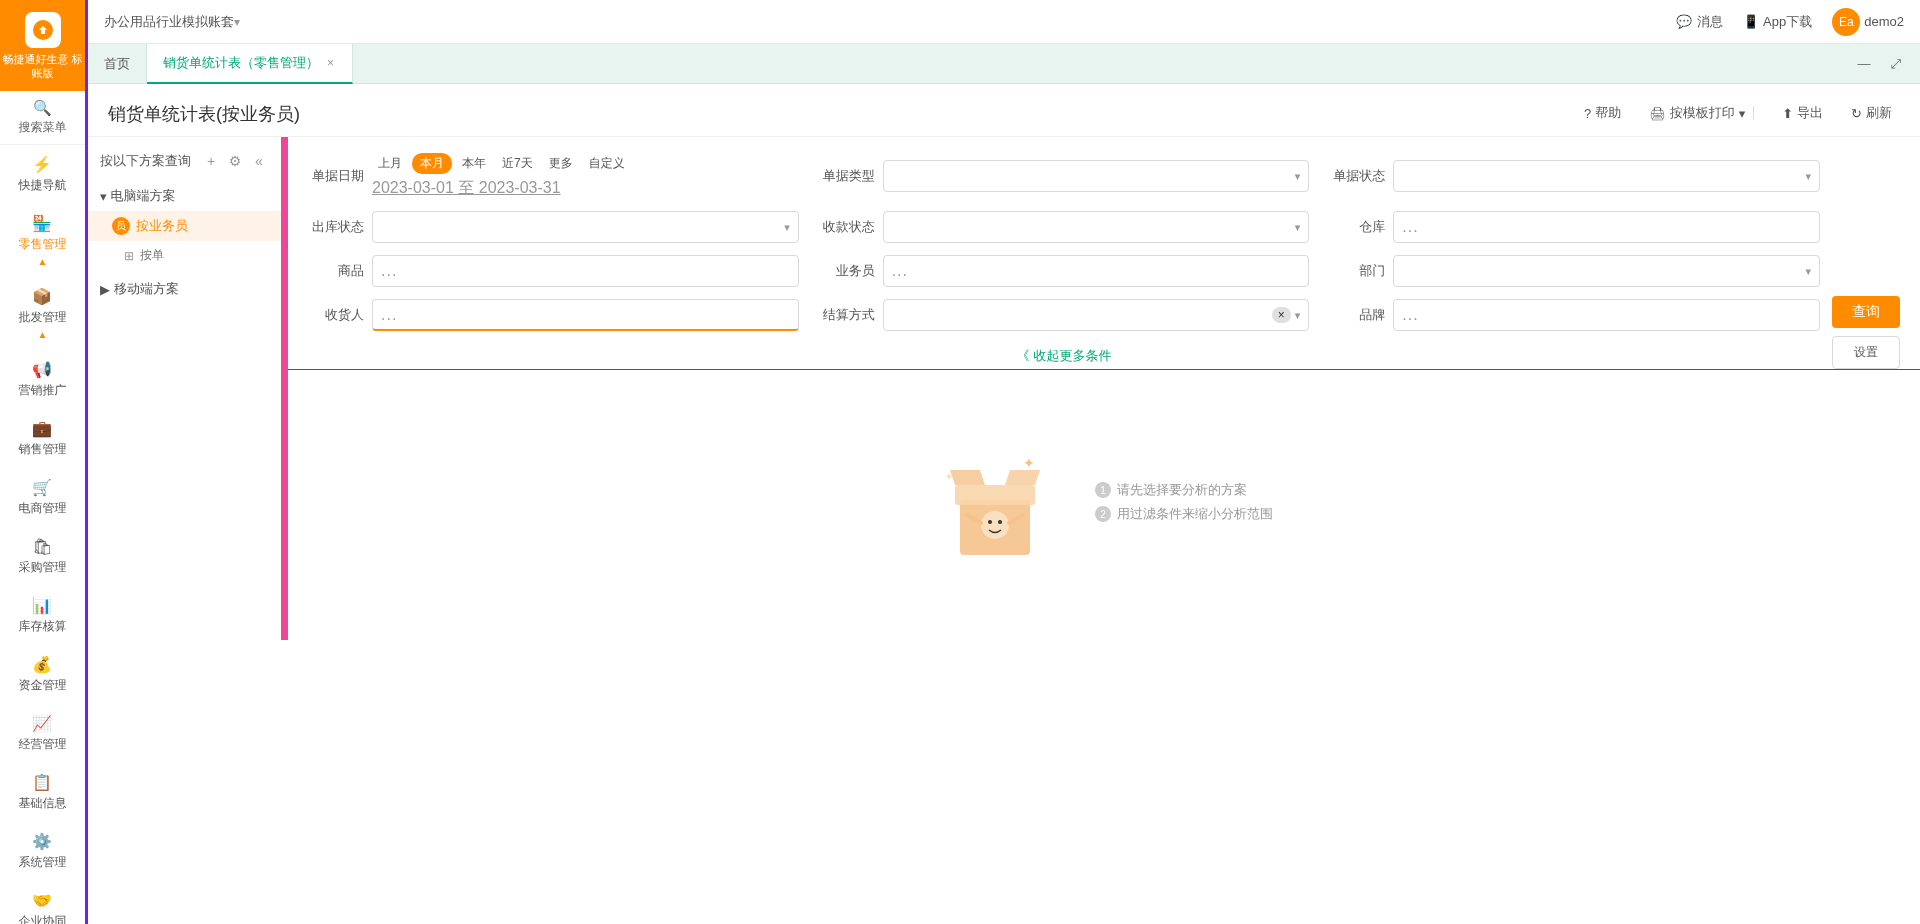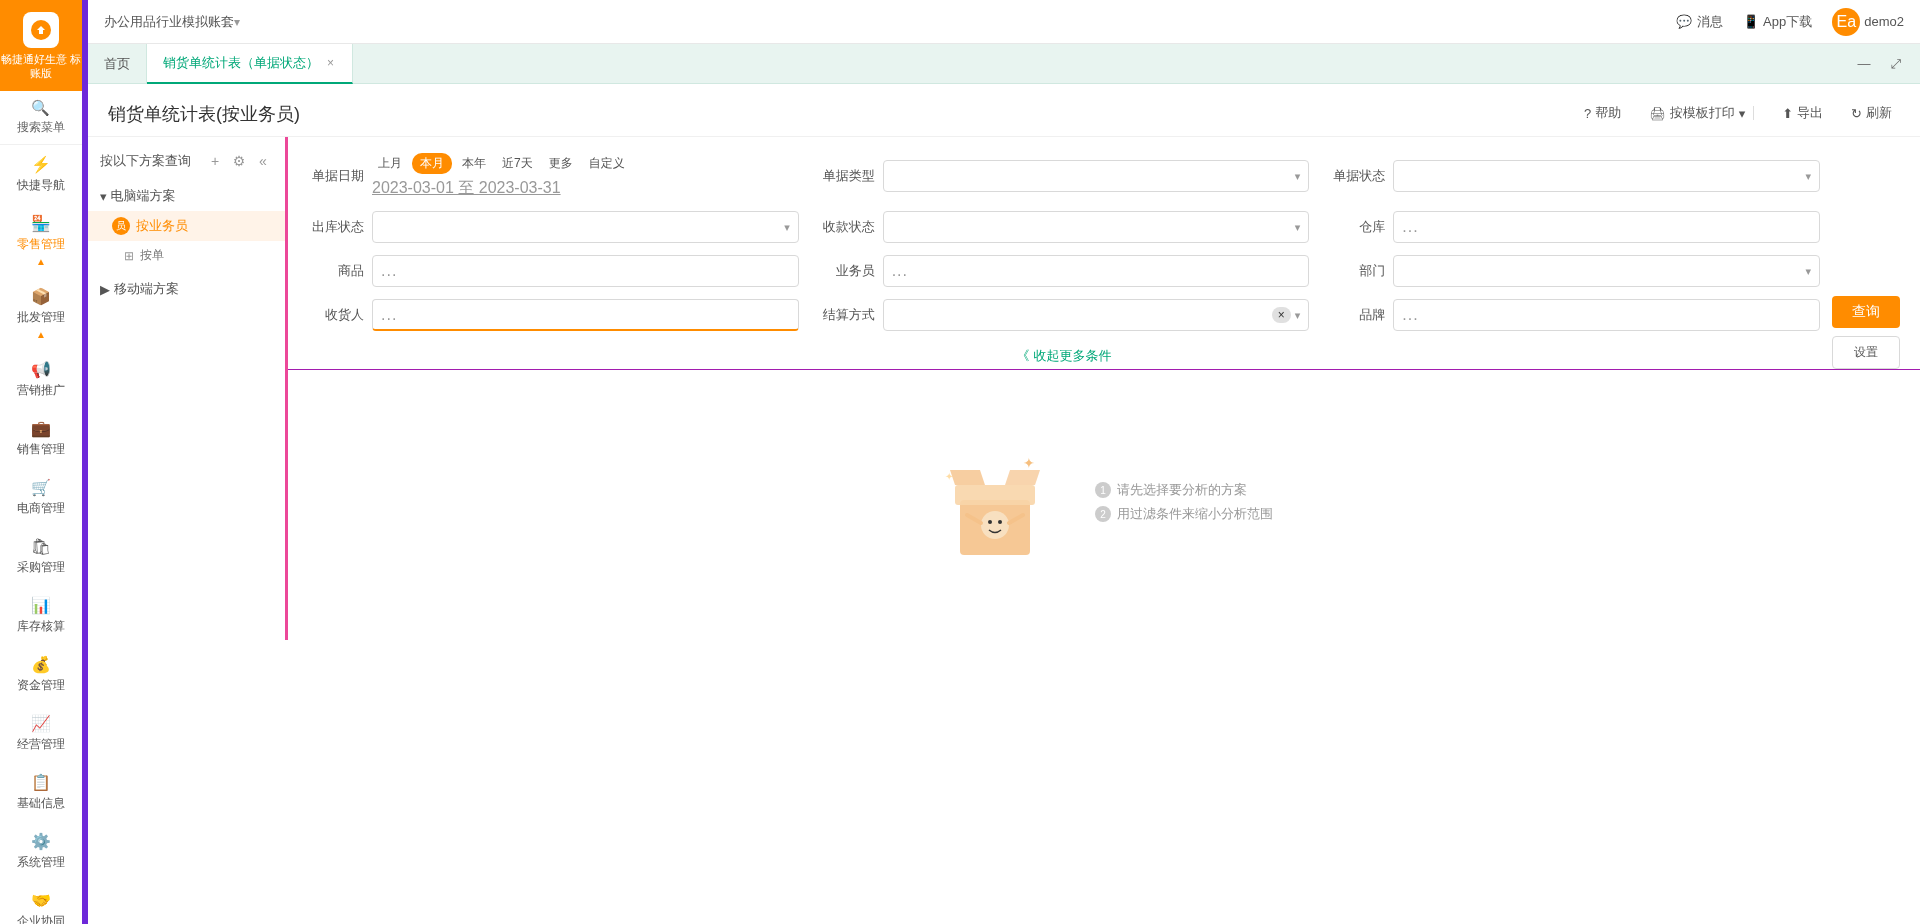--- a/index.html
+++ b/index.html
@@ -1,39 +1,39 @@
 <!DOCTYPE html>
 <html><head>
   <meta charset="utf-8">
   <style>
     * { box-sizing: border-box; margin: 0; padding: 0; }
     body { font-family: 'Microsoft YaHei', Arial, sans-serif; font-size: 13px; background: #f5f5f5; color: #333; display: flex; height: 924px; overflow: hidden; }
 
     
-    .sidebar { width: 88px; background: #fff; border-right: 6px solid #6d28d9; display: flex; flex-direction: column; align-items: center; padding-top: 0; flex-shrink: 0; }
+    .sidebar { width: 88px; background: #fff; border-right: 3px solid #6d28d9; display: flex; flex-direction: column; align-items: center; padding-top: 0; flex-shrink: 0; }
     .sidebar-logo { width: 100%; background: #ff8c00; display: flex; flex-direction: column; align-items: center; justify-content: center; padding: 12px 0 10px; cursor: pointer; }
     .sidebar-logo .logo-icon { width: 36px; height: 36px; background: #fff; border-radius: 8px; display: flex; align-items: center; justify-content: center; margin-bottom: 4px; }
     .sidebar-logo .logo-icon svg { width: 24px; height: 24px; }
     .sidebar-logo .logo-text { color: #fff; font-size: 11px; text-align: center; line-height: 1.3; }
     .sidebar-search { width: 100%; padding: 8px 0; border-bottom: 1px solid #f0f0f0; text-align: center; cursor: pointer; font-size: 12px; color: #666; display: flex; flex-direction: column; align-items: center; gap: 2px; }
     .sidebar-nav-item { width: 100%; padding: 10px 0; text-align: center; cursor: pointer; font-size: 12px; color: #555; display: flex; flex-direction: column; align-items: center; gap: 3px; border-bottom: none; }
     .sidebar-nav-item .nav-icon { font-size: 16px; }
     .sidebar-nav-item.active { color: #ff8c00; }
 
     
     .main { flex: 1; display: flex; flex-direction: column; overflow: hidden; }
 
     
     .topbar { height: 44px; background: #fff; border-bottom: 1px solid #e8e8e8; display: flex; align-items: center; padding: 0 16px; justify-content: space-between; flex-shrink: 0; }
     .topbar-left { display: flex; align-items: center; font-size: 13px; color: #555; }
     .topbar-left .breadcrumb-text { color: #555; }
     .topbar-left .dropdown-arrow { color: #999; font-size: 12px; }
     .topbar-right { display: flex; align-items: center; gap: 20px; font-size: 13px; color: #555; }
     .topbar-right .icon-btn { display: flex; align-items: center; gap: 4px; cursor: pointer; color: #555; }
-    .topbar-right .avatar { width: 28px; height: 28px; border-radius: 50%; background: #ff8c00; display: flex; align-items: center; justify-content: center; color: #fff; font-size: 16px; overflow: hidden; }
+    .topbar-right .avatar { width: 28px; height: 28px; border-radius: 50%; background: #ff8c00; display: flex; align-items: center; justify-content: center; color: #fff; font-size: 12px; overflow: hidden; }
 
     
     .tabs { height: 40px; background: #e8f4f0; display: flex; align-items: center; padding: 0 0; flex-shrink: 0; border-bottom: 1px solid #d0e8e0; }
     .tab { height: 40px; display: flex; align-items: center; padding: 0 16px; cursor: pointer; font-size: 13px; color: #555; border-right: 1px solid #d0e8e0; gap: 6px; }
     .tab.active { background: #fff; color: #00a878; font-weight: 500; border-bottom: 2px solid #00a878; }
     .tab .close-btn { font-size: 12px; color: #999; padding: 2px; border-radius: 3px; }
     .tab-home { padding: 0 16px; }
     .tabs-right { margin-left: auto; display: flex; align-items: center; gap: 8px; padding-right: 12px; }
     .tab-action-btn { width: 24px; height: 24px; display: flex; align-items: center; justify-content: center; cursor: pointer; color: #666; border-radius: 3px; }
 
@@ -43,21 +43,21 @@
 
     
     .page-header { padding: 16px 20px 10px; display: flex; align-items: flex-end; justify-content: space-between; border-bottom: 1px solid #f0f0f0; }
     .page-title { font-size: 18px; font-weight: 500; color: #333; }
     .page-actions { display: flex; align-items: center; gap: 12px; }
     .page-action-btn { display: flex; align-items: center; gap: 4px; font-size: 13px; color: #555; cursor: pointer; padding: 4px 8px; border-radius: 3px; }
     .page-action-btn .btn-divider { width: 1px; height: 14px; background: #ddd; margin-left: 4px; }
 
     
     .content-body { display: flex; }
-    .left-panel { width: 200px; background: #fff; border-right: 3px solid #ec4899; padding: 8px 0; flex-shrink: 0; }
+    .left-panel { width: 200px; background: #fff; border-right: 7px solid #ec4899; padding: 8px 0; flex-shrink: 0; }
     .left-panel-header { display: flex; align-items: center; justify-content: space-between; padding: 6px 12px; font-size: 13px; color: #555; }
     .left-panel-header .panel-title { }
     .left-panel-header .panel-actions { display: flex; gap: 4px; }
     .left-panel-header .panel-btn { width: 20px; height: 20px; display: flex; align-items: center; justify-content: center; cursor: pointer; color: #999; font-size: 14px; border-radius: 3px; }
 
     .scheme-group { padding: 4px 0; }
     .scheme-group-title { display: flex; align-items: center; gap: 4px; padding: 6px 12px; font-size: 13px; color: #555; cursor: pointer; }
     .scheme-item { display: flex; align-items: center; gap: 6px; padding: 6px 24px; font-size: 13px; color: #555; cursor: pointer; border-radius: 0; }
     .scheme-item.active { color: #ff8c00; background: #fff3e8; }
     .scheme-item .item-icon { width: 18px; height: 18px; border-radius: 50%; background: #ff8c00; display: flex; align-items: center; justify-content: center; color: #fff; font-size: 10px; flex-shrink: 0; }
@@ -210,21 +210,21 @@
         <span>demo2</span>
       </div>
     </div>
   </div>
 
   <div class="tabs">
     <div class="tab tab-home">
       <span>首页</span>
     </div>
     <div class="tab active">
-      <span>销货单统计表（单据状态）</span>
+      <span>销货单统计表（零售管理）</span>
       <span class="close-btn">×</span>
     </div>
     <div class="tabs-right">
       <div class="tab-action-btn">—</div>
       <div class="tab-action-btn">⤢</div>
     </div>
   </div>
 
   <div class="content">
     <div class="page-container">

